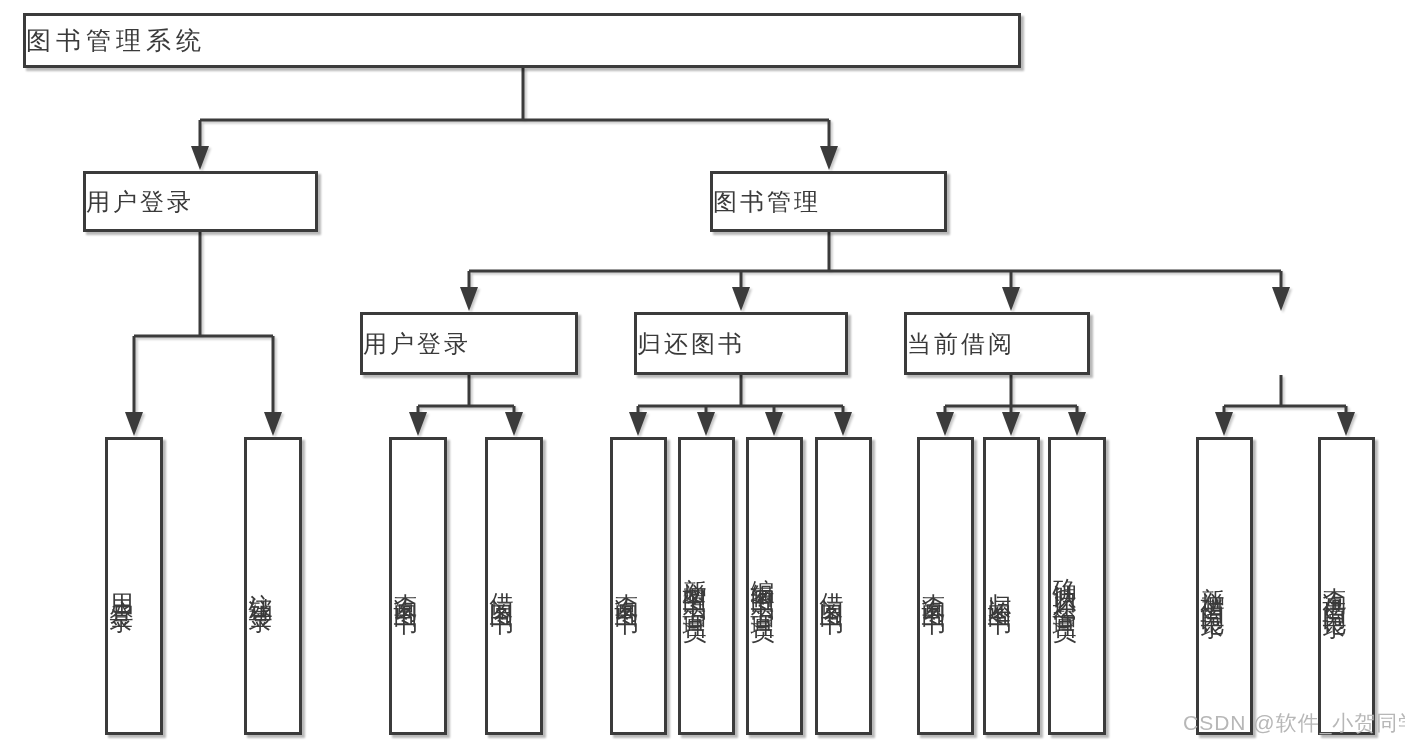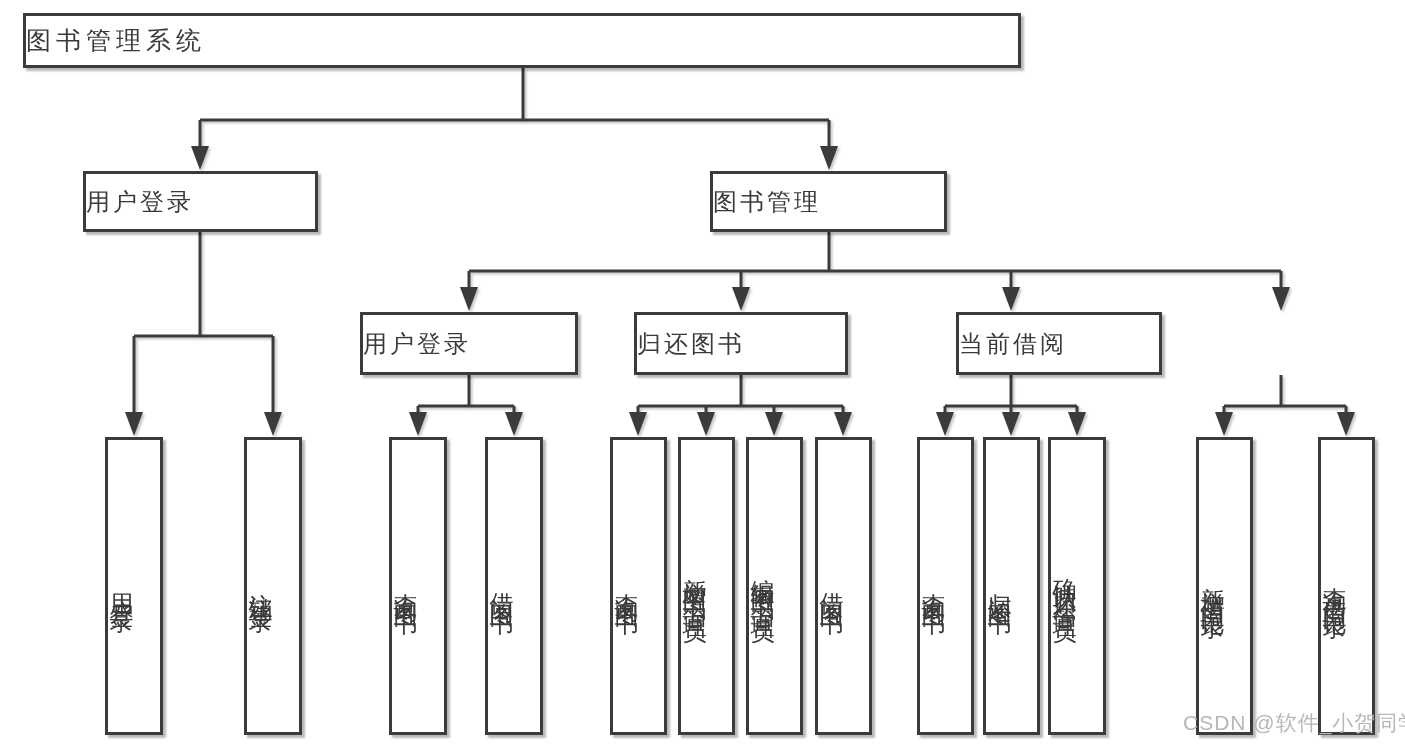--- a/index.html
+++ b/index.html
@@ -136,21 +136,21 @@
   <div class="node" style="left:710px;top:171px;width:237px;height:61px">
     <span class="hlabel">图书管理</span>
   </div>
 
   <div class="node" style="left:360px;top:312px;width:218px;height:63px">
     <span class="hlabel">用户登录</span>
   </div>
   <div class="node" style="left:634px;top:312px;width:214px;height:63px">
     <span class="hlabel">归还图书</span>
   </div>
-  <div class="node" style="left:956px;top:312px;width:206px;height:63px">
+  <div class="node" style="left:904px;top:312px;width:186px;height:63px">
     <span class="hlabel">当前借阅</span>
   </div>
 
   <div class="node" style="left:105px;top:437px;width:58px;height:298px">
     <span class="vlabel">用户登录</span>
   </div>
   <div class="node" style="left:244px;top:437px;width:58px;height:298px">
     <span class="vlabel">注销登录</span>
   </div>
 

